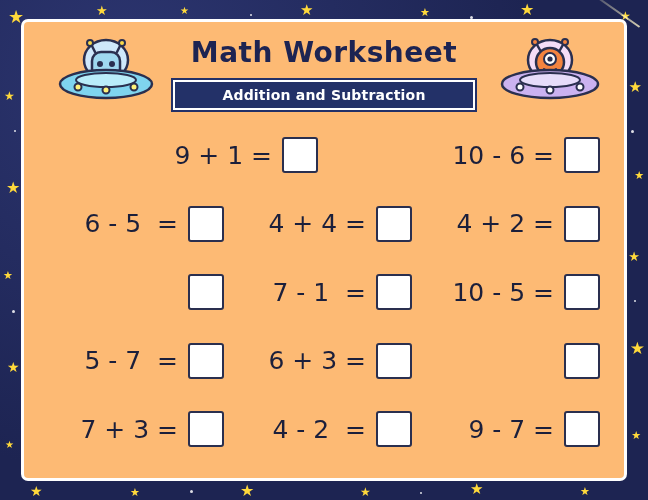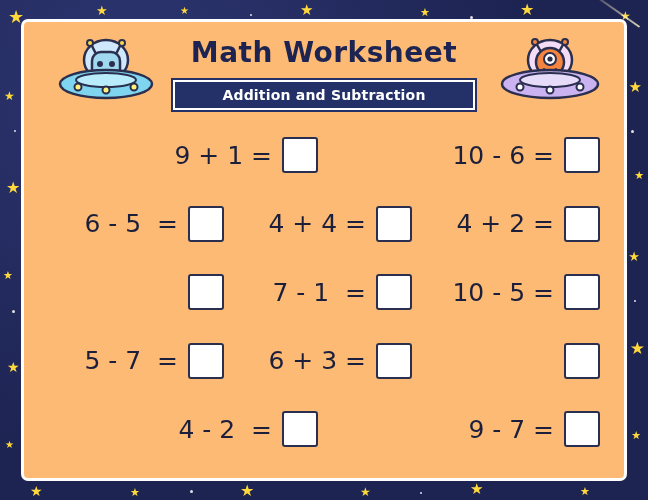--- a/index.html
+++ b/index.html
@@ -281,20 +281,24 @@
           <span class="expr">6 + 3 =</span>
           <div class="answer-box"></div>
         </div>
         <div class="cell">
           <div class="answer-box"></div>
         </div>
       </div>
 
       <div class="row">
         <div class="cell">
+          <span class="expr">7 + 3 =</span>
+          <div class="answer-box"></div>
+        </div>
+        <div class="cell">
           <span class="expr">4 - 2  =</span>
           <div class="answer-box"></div>
         </div>
         <div class="cell">
           <span class="expr">9 - 7 =</span>
           <div class="answer-box"></div>
         </div>
       </div>
 
     </div>

